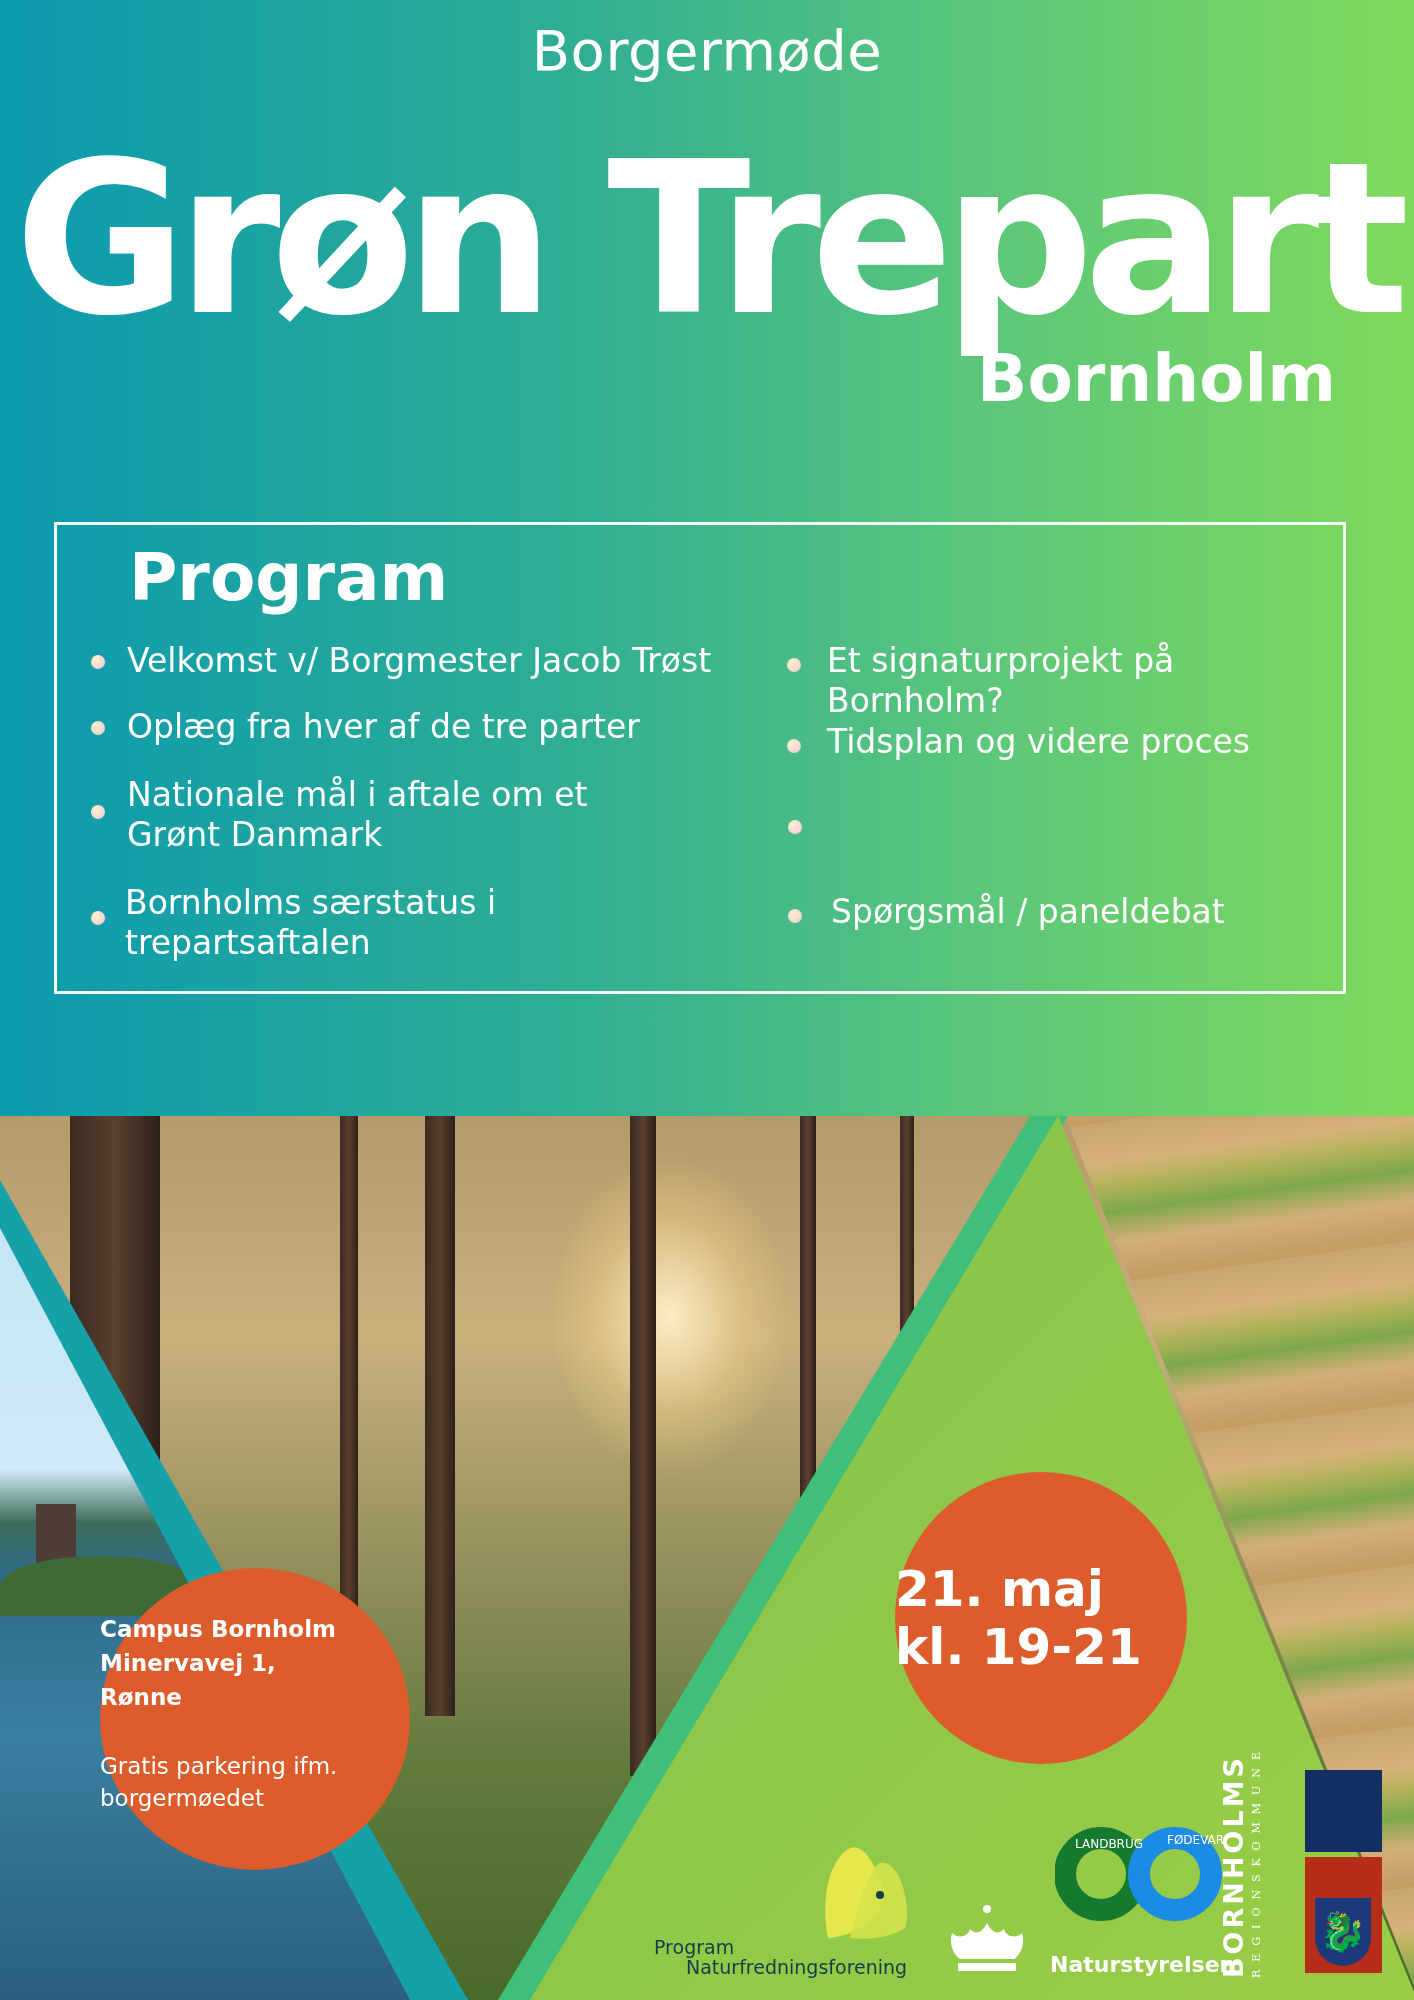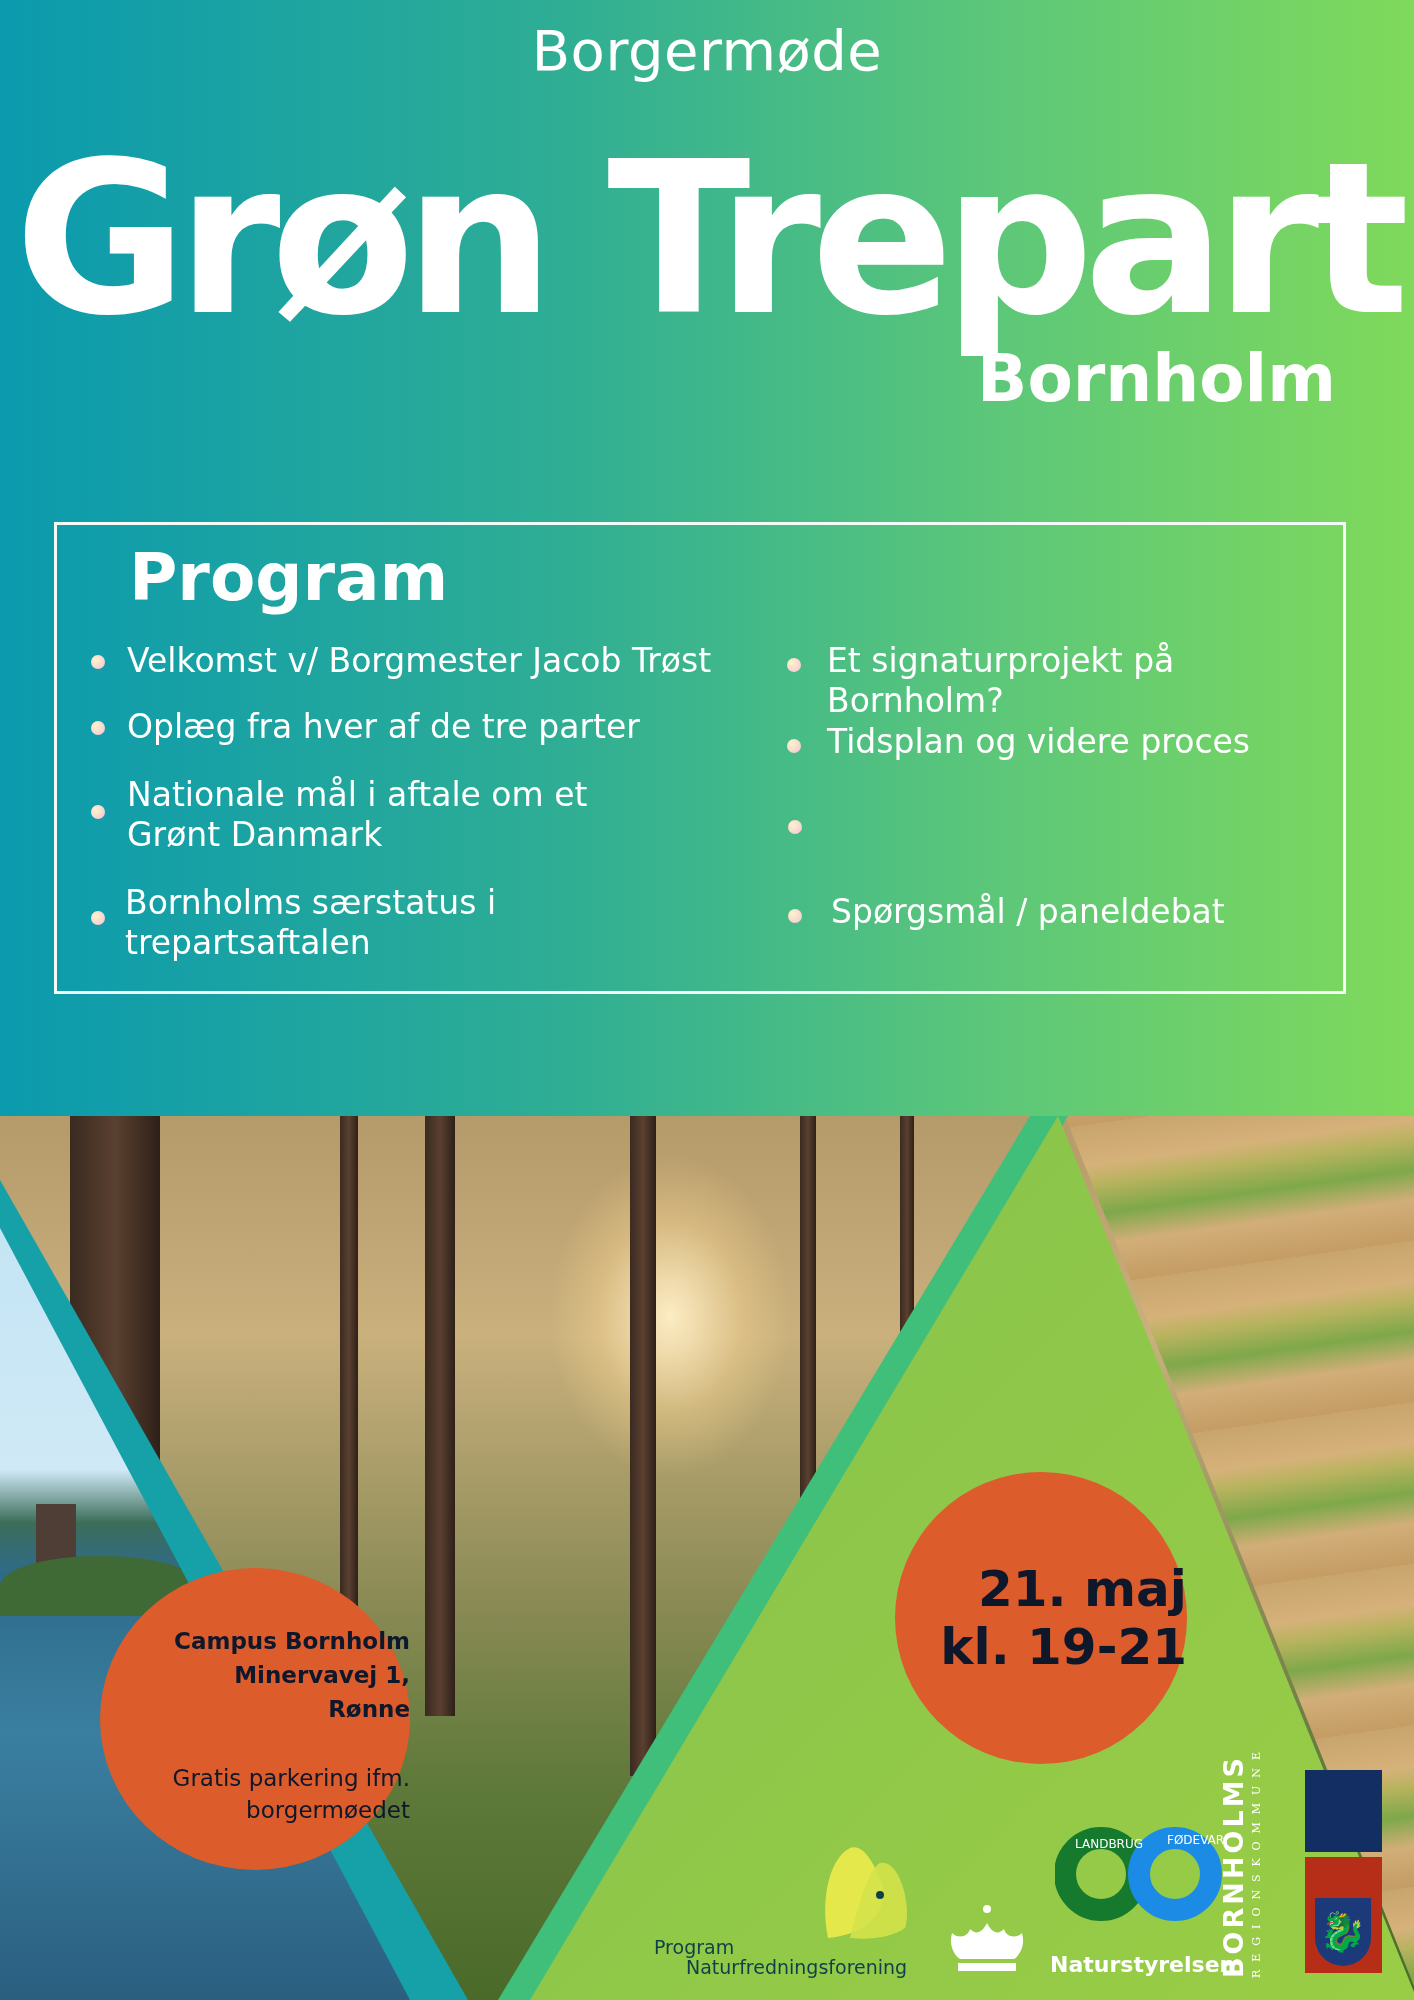--- a/index.html
+++ b/index.html
@@ -35,28 +35,28 @@
   .tealstripe { position:absolute; inset:0; background:#16a0a8;
                 clip-path:polygon(0 64px, 0 112px, 410px 884px, 468px 884px); }
   .farmland { position:absolute; inset:0;
               background:repeating-linear-gradient(172deg,#c9a56e 0px,#d6b27a 40px,#b8b35e 60px,#7ea84a 90px,#d2ae78 120px,#c49c64 160px);
               clip-path:polygon(1065px 0, 1414px 0, 1414px 870px); }
   .greenstripe { position:absolute; inset:0; background:#3fbf7a;
                  clip-path:polygon(1030px 0, 1068px 0, 540px 884px, 498px 884px); }
   .triangle { position:absolute; inset:0;
               background:linear-gradient(135deg,#7cc04f 0%,#8cc64a 50%,#9acd45 100%);
               clip-path:polygon(1058px 0, 1414px 876px, 1414px 884px, 530px 884px); }
-  .circle { position:absolute; border-radius:50%; background:#dc5c2c; color:#0f172a; text-align:right;
+  .circle { position:absolute; border-radius:50%; background:#dc5c2c; color:#ffffff; text-align:left;
             font-family:"DejaVu Sans",sans-serif; }
   .date-circle { left:895px; top:1472px; width:292px; height:292px; }
   .date-circle .l1, .date-circle .l2 { display:block; font-size:50px; font-weight:700; line-height:58px; }
   .date-circle .l1 { margin-top:88px; }
   .loc-circle { left:100px; top:1568px; width:310px; height:302px; }
   .loc-circle .b { display:block; font-size:23px; font-weight:700; line-height:34px; }
-  .loc-circle .b.first { margin-top:56px; }
+  .loc-circle .b.first { margin-top:44px; }
   .loc-circle .n { display:block; font-size:23px; line-height:32px; }
   .loc-circle .n.first { margin-top:36px; }
   
   .dn-text { position:absolute; left:654px; top:1937px; color:#0f3f4a; font-size:19px;
              font-family:"DejaVu Sans",sans-serif; line-height:20px; }
   .dn-text .l2 { padding-left:32px; }
   .crown-label { position:absolute; left:1050px; top:1952px; color:#fff; font-weight:700; font-size:22px;
                  font-family:"DejaVu Sans",sans-serif; }
   .bk-text { position:absolute; left:1218px; top:1772px; width:60px; height:206px; }
   .bk-main { position:absolute; left:0; top:0; width:206px; transform-origin:0 0;

